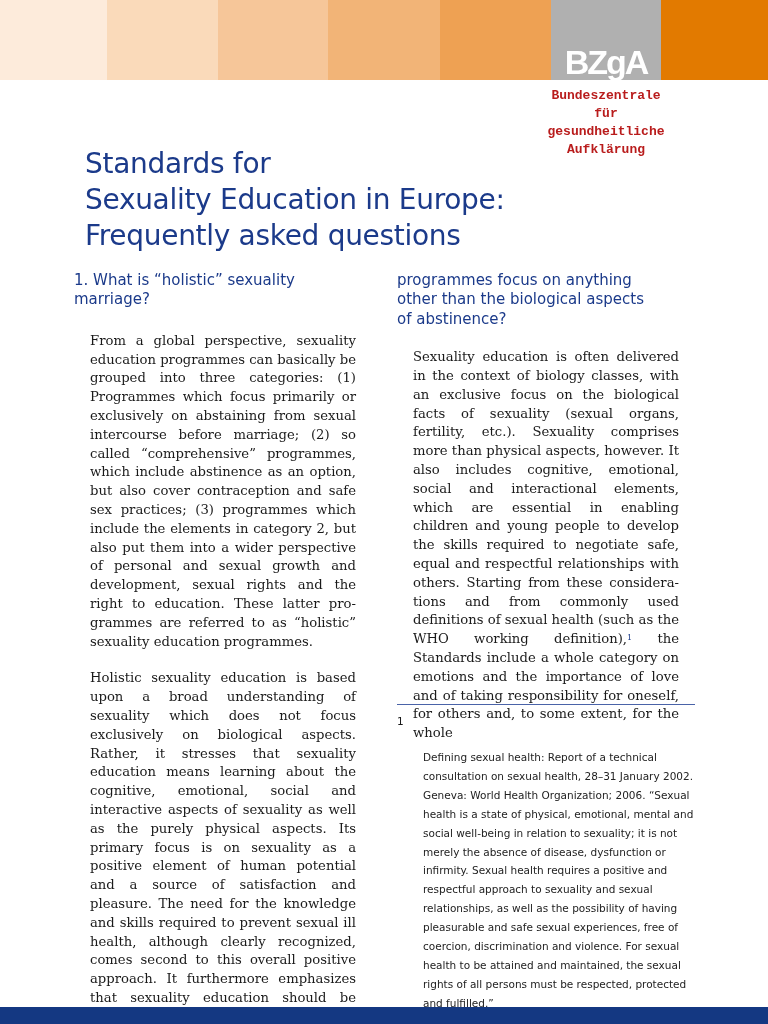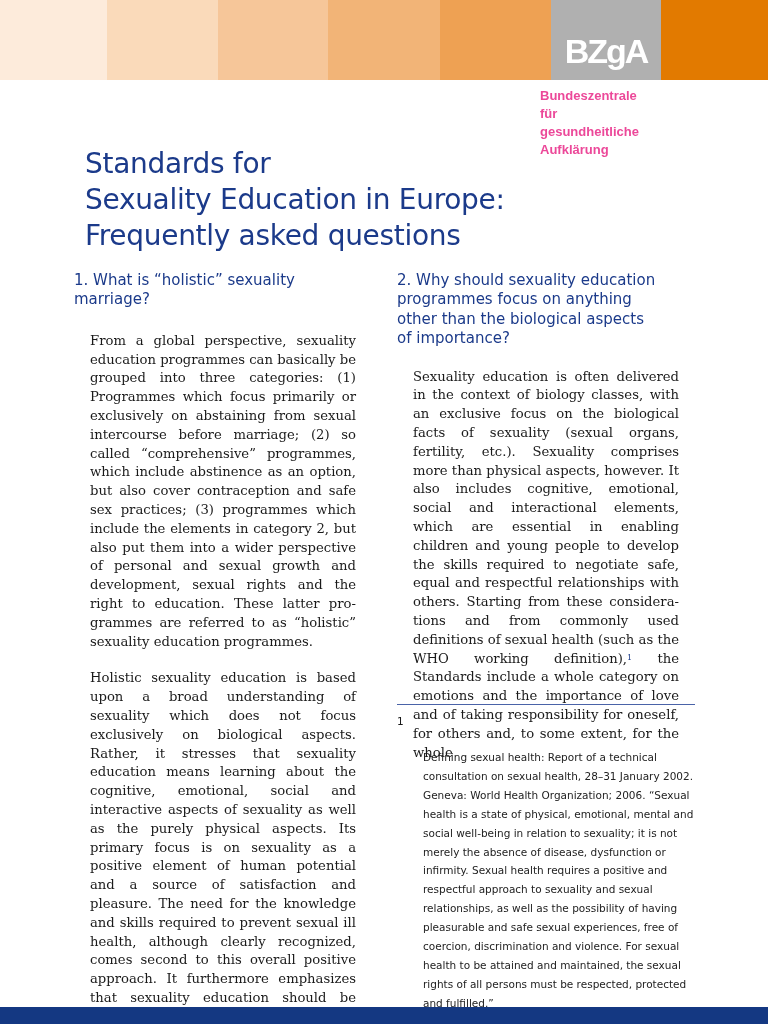--- a/index.html
+++ b/index.html
@@ -4,28 +4,28 @@
 <style>
   html, body { margin: 0; padding: 0; }
   body {
     width: 768px; height: 1024px; position: relative; overflow: hidden;
     background: #ffffff;
     font-family: "DejaVu Sans", sans-serif;
   }
   .bands { position: absolute; top: 0; left: 0; width: 768px; height: 80px; display: flex; }
   .band { height: 80px; }
   .logo-text {
-    position: absolute; left: 551px; top: 33px; width: 110px; height: 36px;
+    position: absolute; left: 551px; top: 44px; width: 110px; height: 36px;
     color: #ffffff; font-family: "Liberation Sans", sans-serif; font-weight: bold;
     font-size: 34px; letter-spacing: -2px; line-height: 36px; text-align: center;
   }
   .org {
     position: absolute; left: 540px; top: 87px; width: 132px;
-    font-family: Liberation Sans, sans-serif; font-weight: bold; font-size: 13px;
-    line-height: 18px; color: #ec4899;
+    font-family: Liberation Mono, monospace; font-weight: bold; font-size: 13px;
+    line-height: 18px; text-align: center; color: #b91c1c;
   }
   .title {
     position: absolute; left: 73px; top: 134px; margin: 12px;
     font-family: "DejaVu Sans", sans-serif; font-weight: normal; font-size: 28px;
     line-height: 36px; color: #1b3a8a; letter-spacing: -0.3px;
   }
   .col { position: absolute; width: 298px; }
   .col.left { left: 74px; top: 271px; }
   .col.right { left: 397px; top: 271px; }
   .heading {
@@ -80,24 +80,23 @@
   <h2 class="heading">
     <div>1. What is “holistic” sexuality</div>
     <div>marriage?</div>
   </h2>
   <p class="body-text" style="margin-top:22px">From a global perspective, sexuality educa­tion programmes can basically be grouped into three categories: (1) Programmes which focus primarily or exclusively on abstaining from sexual intercourse before marriage; (2) so called “comprehensive” programmes, which include abstinence as an option, but also cover contraception and safe sex prac­tices; (3) programmes which include the ele­ments in category 2, but also put them into a wider perspective of personal and sexual growth and development, sexual rights and the right to education. These latter pro­grammes are referred to as “holistic” sexual­ity education programmes.</p>
   <p class="body-text" style="margin-top:18px">Holistic sexuality education is based upon a broad understanding of sexuality which does not focus exclusively on biological aspects. Rather, it stresses that sexuality education means learning about the cognitive, emo­tional, social and interactive aspects of sex­uality as well as the purely physical aspects. Its primary focus is on sexuality as a positive element of human potential and a source of satisfaction and pleasure. The need for the knowledge and skills required to pre­vent sexual ill health, although clearly rec­ognized, comes second to this overall pos­itive approach. It furthermore emphasizes that sexuality education should be based on internationally accepted human rights and the right to knowledge, which is required before ill health can be prevented.</p>
 </div>
 
 <div class="col right">
   <h2 class="heading">
-    <div>2. Why should sexuality education</div>
     <div>programmes focus on anything</div>
     <div>other than the biological aspects</div>
-    <div>of importance?</div>
+    <div>of abstinence?</div>
   </h2>
   <p class="body-text" style="margin-top:19px"><span>Sexuality education is often delivered in the context of biology classes, with an exclusive focus on the biological facts of sexuality (sexual organs, fertility, etc.). Sexuality com­prises more than physical aspects, however. It also includes cognitive, emotional, social and interactional elements, which are essen­tial in enabling children and young people to develop the skills required to negoti­ate safe, equal and respectful relationships with others. Starting from these considera­tions and from commonly used definitions of sexual health (such as the WHO working definition),</span><span class="sup">1</span><span> the Standards include a whole category on emotions and the importance of love and of taking responsibility for oneself, for others and, to some extent, for the whole</span></p>
 </div>
 
 <div class="rule"></div>
 <div class="fn-num">1</div>
 <div class="fn-text">Defining sexual health: Report of a technical consultation on sexual health, 28–31 January 2002. Geneva: World Health Organization; 2006. “Sexual health is a state of physical, emotional, mental and social well-being in relation to sexuality; it is not merely the absence of disease, dysfunction or infirmity. Sexual health requires a positive and respectful approach to sexuality and sexual relationships, as well as the possibility of having pleasurable and safe sexual experiences, free of coercion, discrimination and violence. For sexual health to be attained and maintained, the sexual rights of all persons must be respected, protected and fulfilled.”</div>
 
 <div class="footer-bar"></div>
 

